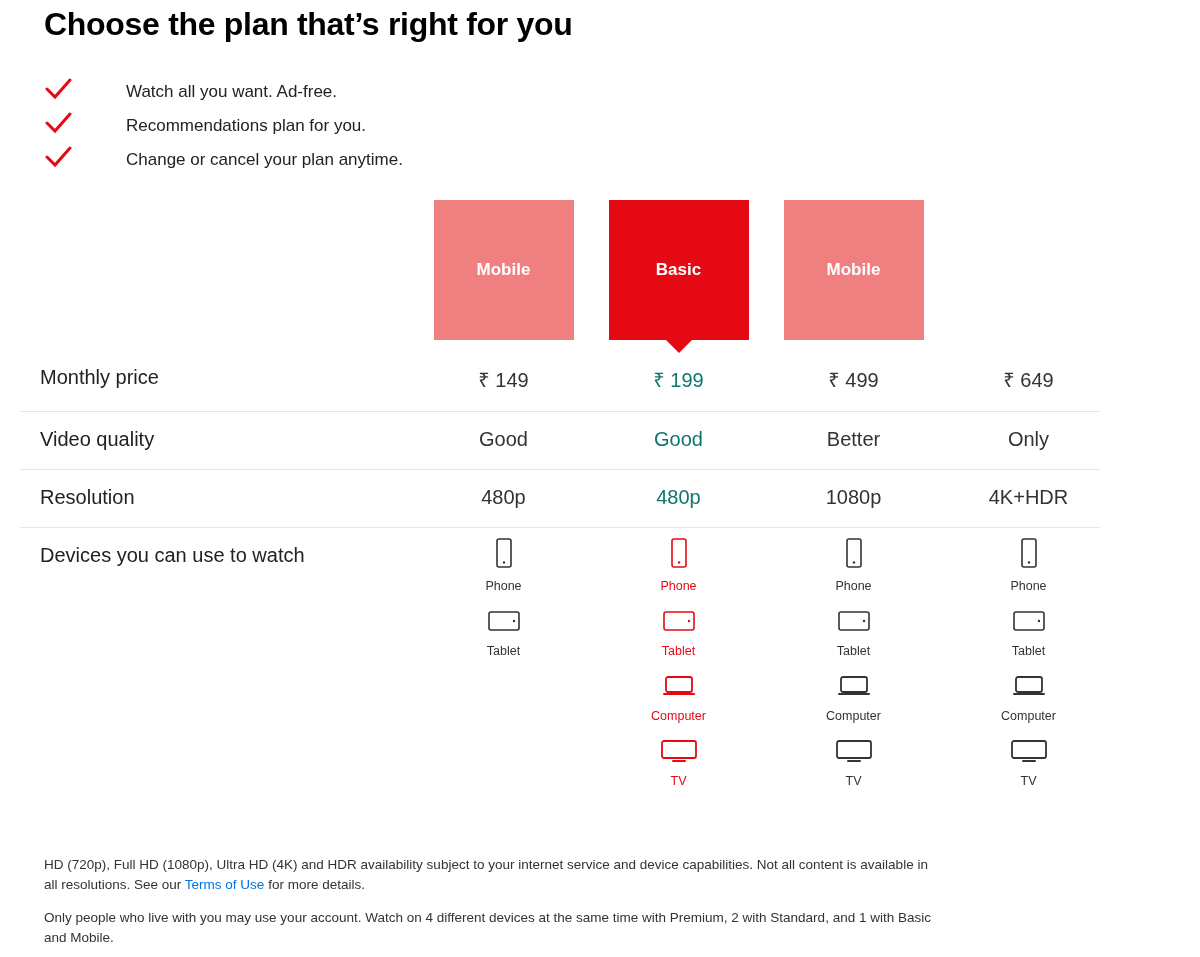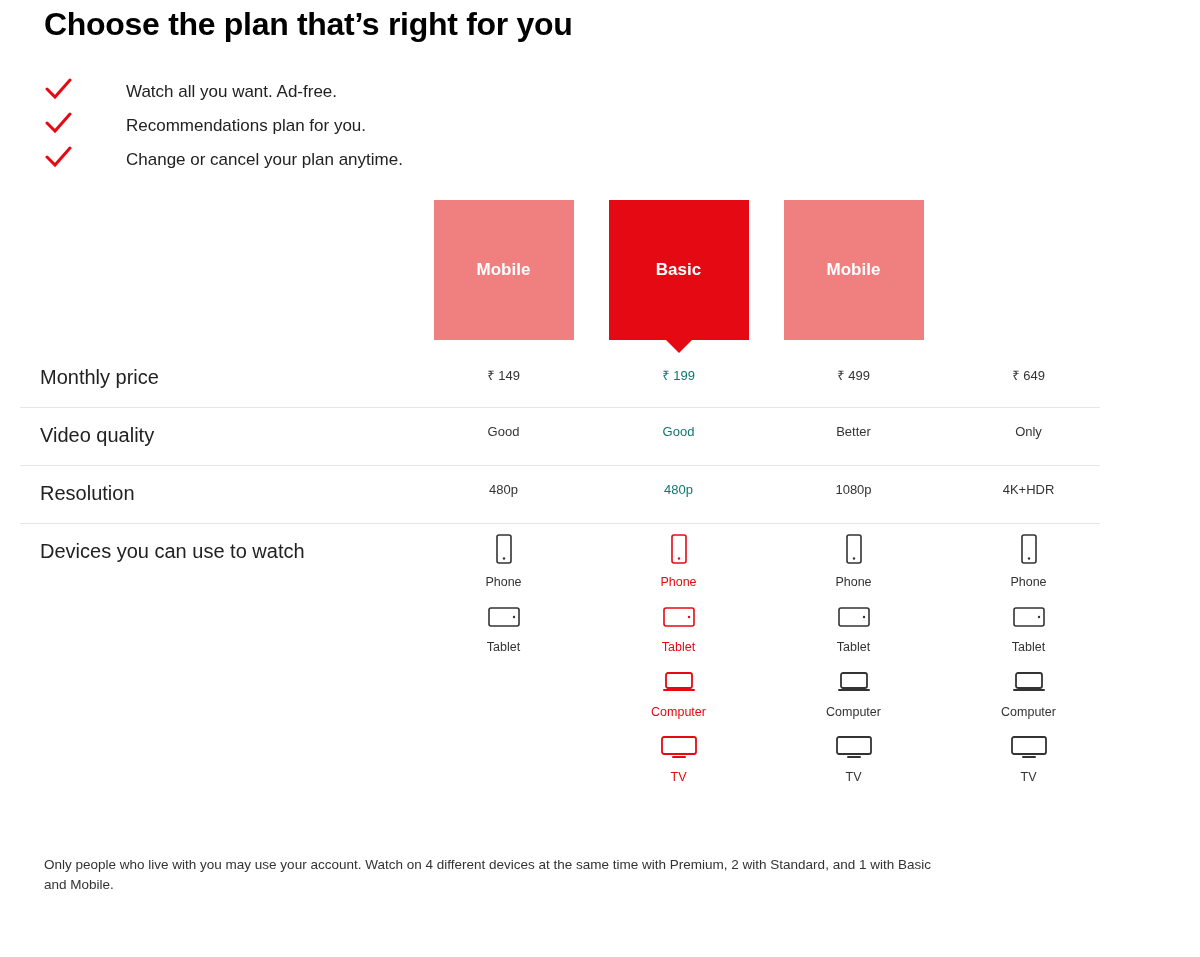--- a/index.html
+++ b/index.html
@@ -68,21 +68,21 @@
     font-size: 20px;
     color: #222;
     display: flex;
     align-items: flex-start;
     padding-top: 18px;
   }
   .cell {
     width: 175px;
     flex: none;
     text-align: center;
-    font-size: 13px;
+    font-size: 20px;
     color: #333;
     padding-top: 18px;
   }
   .cell.sel { color: #0f766e; }
 
   
   .headrow {
     display: flex;
     height: 150px;
     position: relative;
@@ -387,16 +387,17 @@
               </svg>
           </span>
           <span class="dlabel">TV</span>
         </div>
       </div>
 
     </div>
   </div>
 
   <div class="footnotes">
+    <p><span>HD (720p), Full HD (1080p), Ultra HD (4K) and HDR availability subject to your internet service and device capabilities. Not all content is available in all resolutions. See our </span><a href="#">Terms of Use</a><span> for more details.</span></p>
     <p>Only people who live with you may use your account. Watch on 4 different devices at the same time with Premium, 2 with Standard, and 1 with Basic and Mobile.</p>
   </div>
 
 </div>
 
 </body></html>

